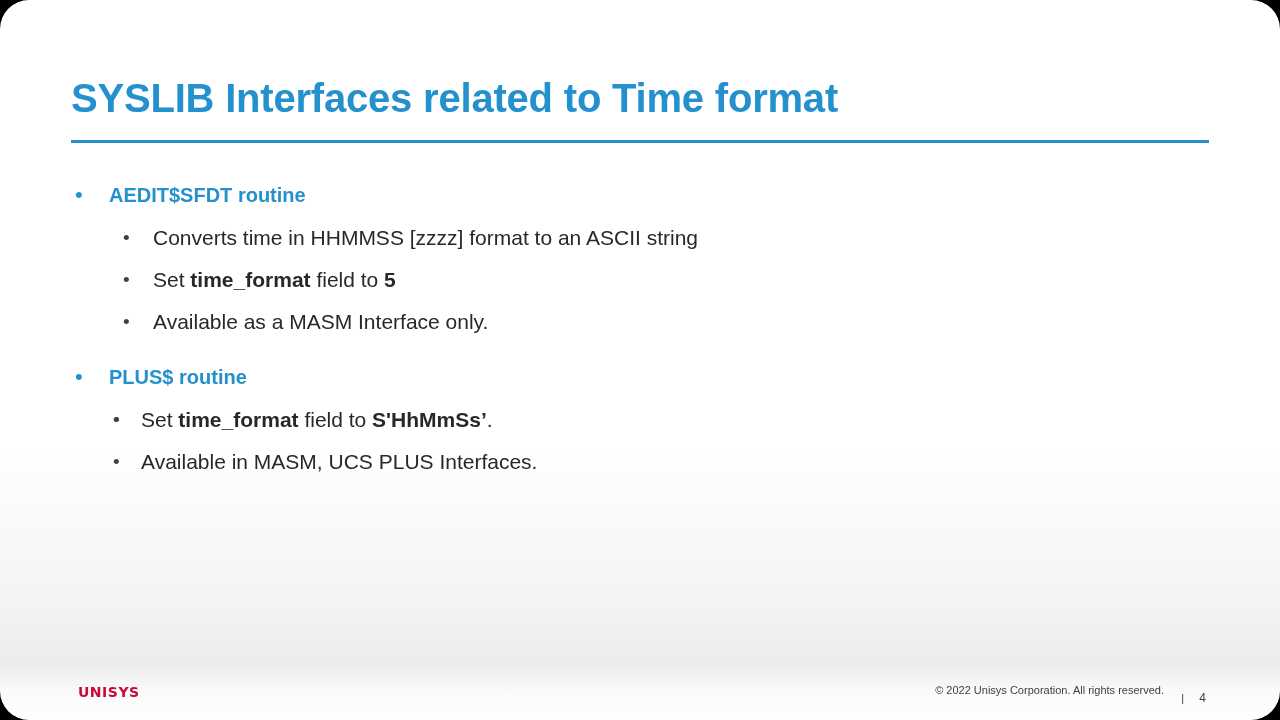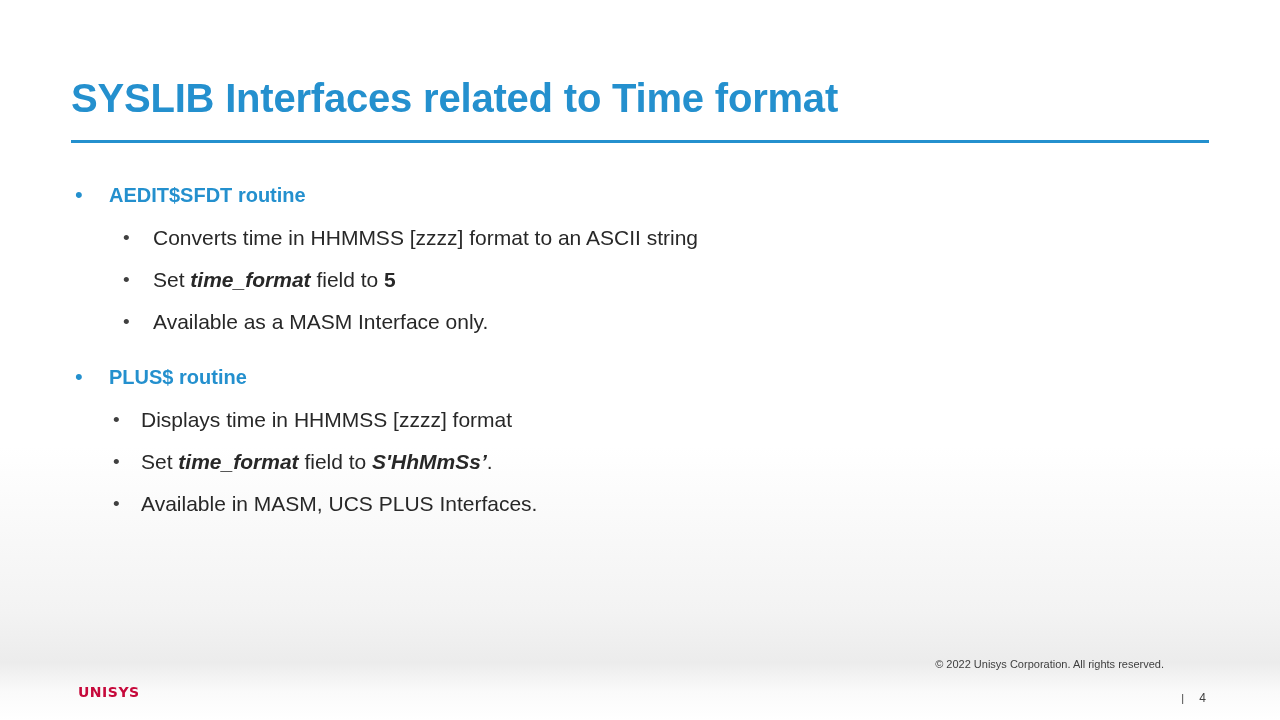--- a/index.html
+++ b/index.html
@@ -14,20 +14,21 @@
     overflow: hidden;
   }
   .slide {
     position: absolute;
     left: 0;
     top: 0;
     width: 1280px;
     height: 720px;
     background: linear-gradient(to bottom, #ffffff 0%, #ffffff 62%, #f3f3f3 85%, #ececec 92%, #fafafa 96%, #ffffff 100%);
     box-sizing: border-box;
+    border-radius: 29px;
   }
   .slide-inner {
     position: absolute;
     left: 8px;
     top: 8px;
     right: 8px;
     bottom: 8px;
     background: transparent;
   }
   .title {
@@ -108,40 +109,40 @@
     top: 676px;
     color: #c6093b;
     font-size: 14px;
     font-weight: bold;
     letter-spacing: 0.5px;
     font-family: "DejaVu Sans", sans-serif;
   }
   .footer-copy {
     position: absolute;
     right: 108px;
-    top: 650px;
+    top: 676px;
     color: #3f3f3f;
     font-size: 11px;
     white-space: nowrap;
   }
   .footer-sep {
     position: absolute;
     right: 88px;
     top: 684px;
     color: #3f3f3f;
     font-size: 11px;
   }
   .footer-page {
     position: absolute;
     right: 66px;
     top: 683px;
     color: #3f3f3f;
     font-size: 12px;
   }
-  b.bi { font-weight: bold; font-style: italic; }
+  b.bi { font-weight: bold; }
   b.bb { font-weight: bold; }
 </style>
 </head>
 <body>
 
 <div class="slide">
   <div class="slide-inner">
 
     <div class="title">SYSLIB Interfaces related to Time format</div>
     <div class="title-rule"></div>
@@ -170,21 +171,20 @@
 
       <div class="group-gap"></div>
 
       <div class="l1">
         <span class="bullet">•</span>
         <span class="text">PLUS$ routine</span>
       </div>
 
       <div class="l2 tight">
         <span class="bullet">•</span>
-        <span class="text"><span>Displays time in HHMMSS [zzzz] format</span></span>
       </div>
 
       <div class="l2 tight">
         <span class="bullet">•</span>
         <span class="text"><span>Set </span><b class="bi">time_format</b><span> field to </span><b class="bi">S'HhMmSs’</b><span>.</span></span>
       </div>
 
       <div class="l2 tight">
         <span class="bullet">•</span>
         <span class="text"><span>Available in MASM, UCS PLUS Interfaces.</span></span>

